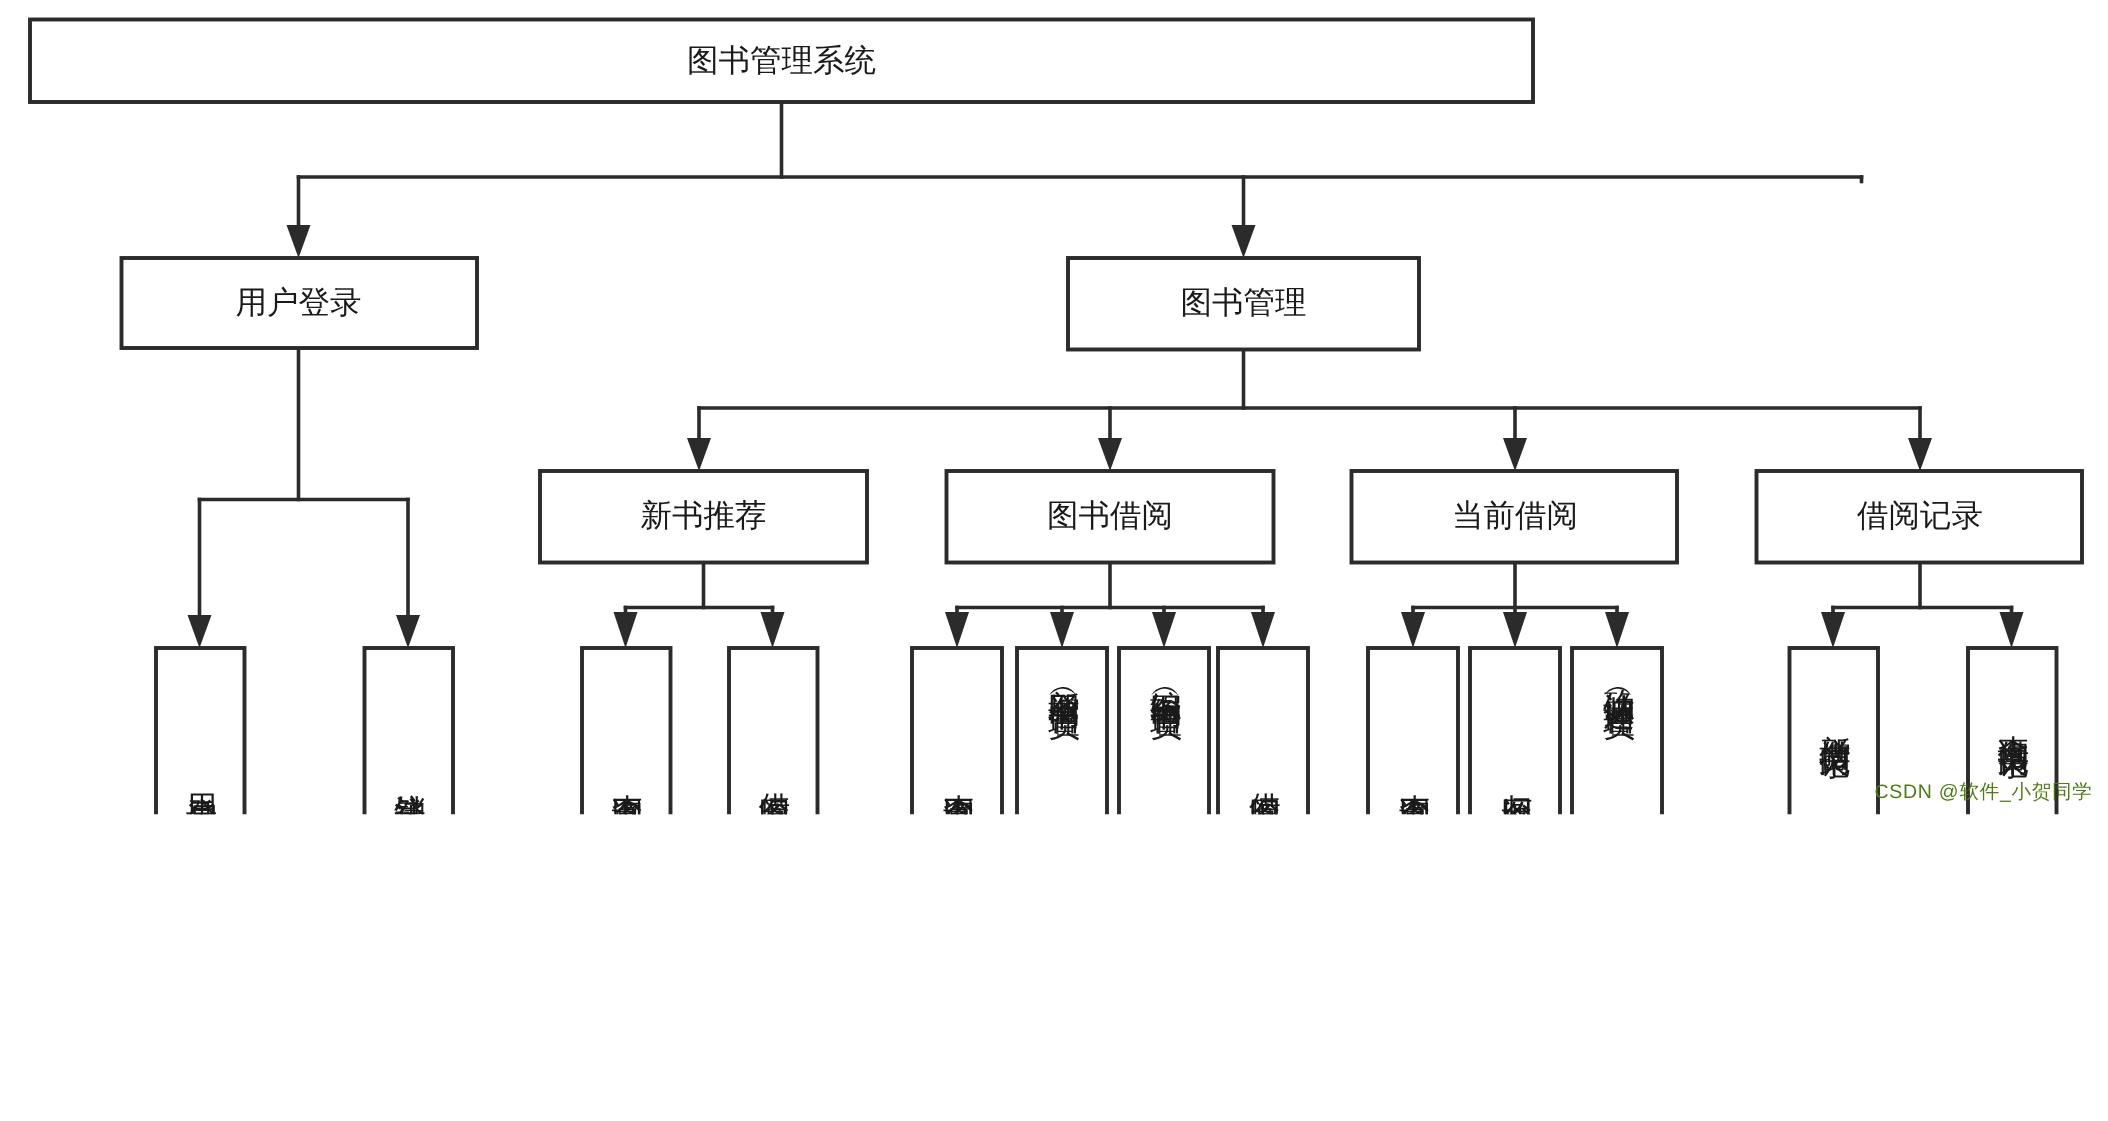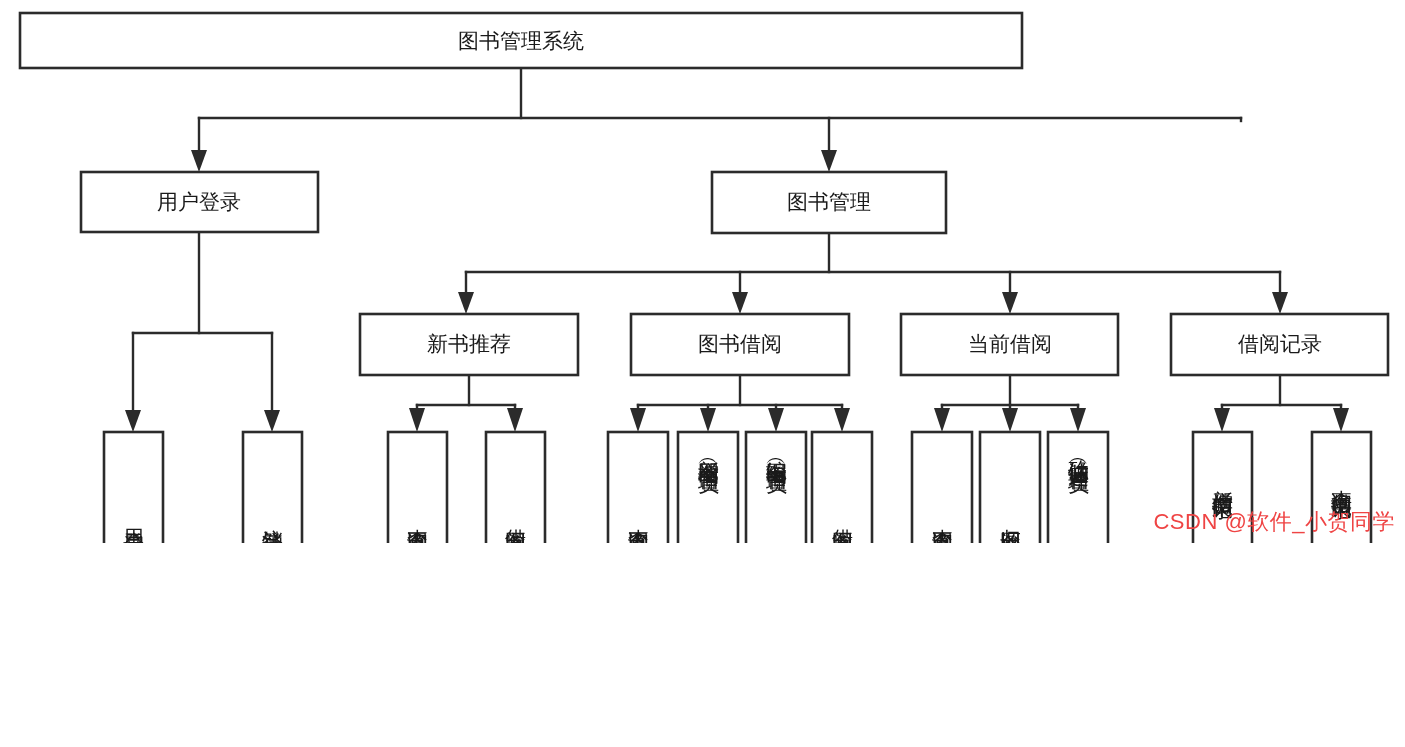--- a/index.html
+++ b/index.html
@@ -80,22 +80,22 @@
     color: #1a1a1a;
     letter-spacing: 2px;
     white-space: nowrap;
     transform: translateX(-50%);
   }
   .watermark {
     position: absolute;
     right: 10px;
     bottom: 6px;
     font-family: "Liberation Sans", "DejaVu Sans", sans-serif;
-    font-size: 22px;
-    color: #ef4444;
+    font-size: 13px;
+    color: #4d7c0f;
     letter-spacing: 0.5px;
     user-select: none;
   }
 </style>
 </head>
 <body>
 
 <div id="diagram-root">
 
   <svg class="diagram-canvas" viewBox="0 0 1405 747" xmlns="http://www.w3.org/2000/svg">

